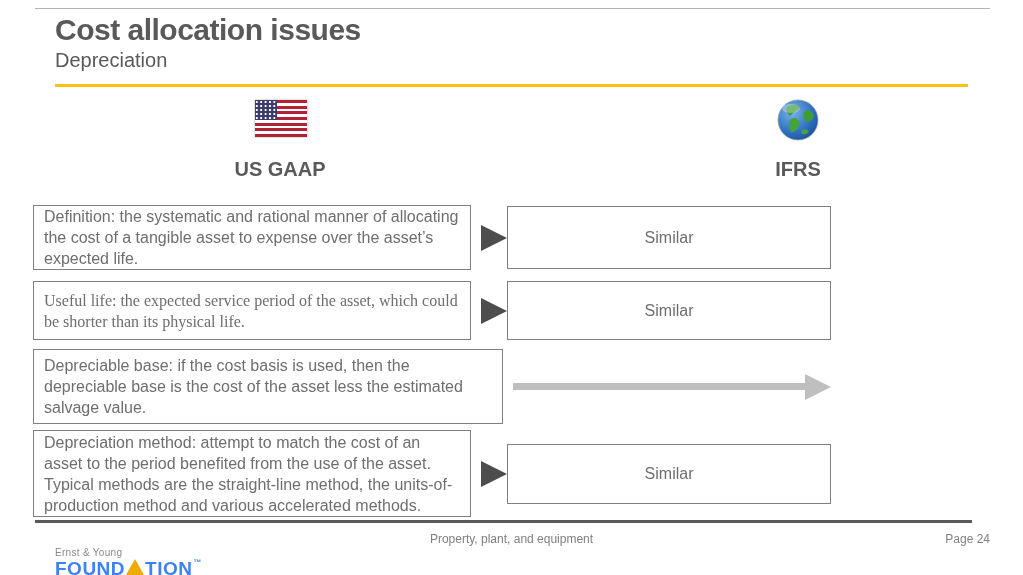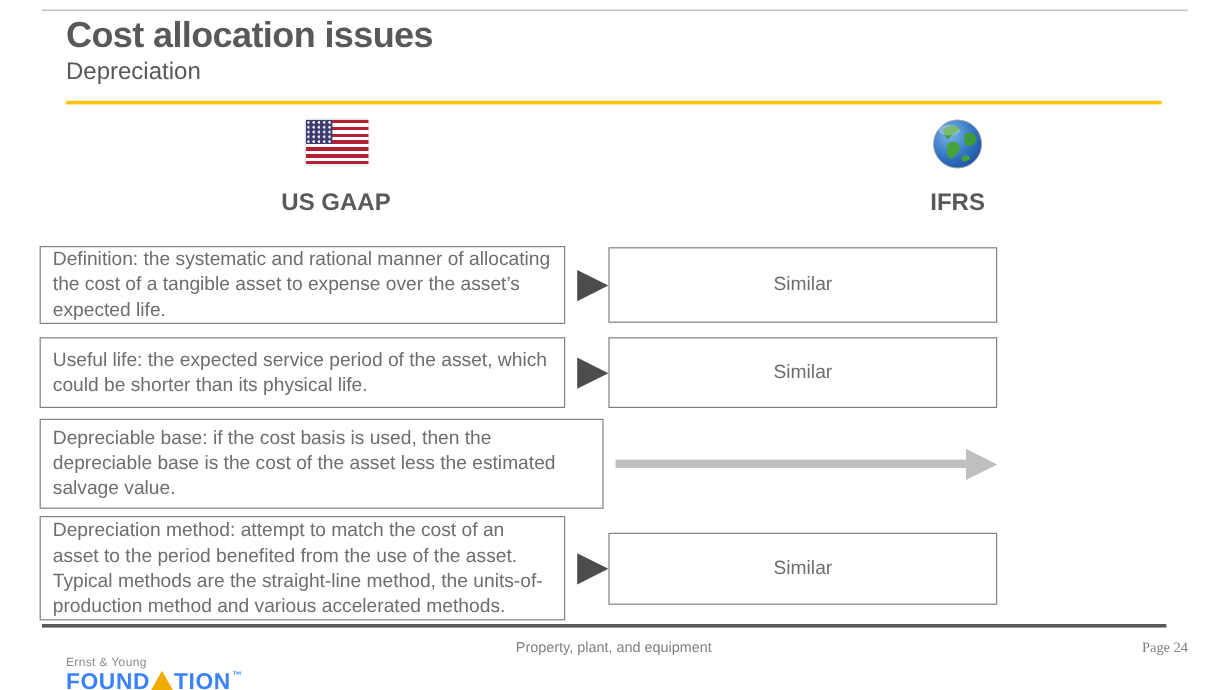--- a/index.html
+++ b/index.html
@@ -45,21 +45,21 @@
 
   
   .footer-line{position:absolute;left:35px;top:520px;width:937px;height:3px;background:#595959;}
   .brand{position:absolute;left:55px;top:548px;line-height:1;}
   .brand-top{font-size:10px;color:#8a8a8a;letter-spacing:0.3px;}
   .brand-main{font-size:19px;font-weight:bold;color:#3b82f6;letter-spacing:0.5px;margin-top:1px;display:flex;align-items:flex-start;}
   .brand-tri{display:inline-block;width:0;height:0;border-left:9px solid transparent;border-right:9px solid transparent;border-bottom:16px solid #F0AB00;margin:0 1px 1px 1px;}
   .brand-tm{font-size:8px;vertical-align:top;margin-left:1px;align-self:flex-start;}
   .brand-sub{font-size:13px;color:#808080;margin-top:3px;}
   .footer-center{position:absolute;left:0;right:0;top:532px;text-align:center;font-size:12px;color:#808080;}
-  .footer-page{position:absolute;right:33px;top:532px;font-size:12px;color:#808080;font-family:Liberation Serif, serif;}
+  .footer-page{position:absolute;right:33px;top:532px;font-size:12px;color:#808080;}
 </style>
 </head>
 <body>
 
 <div class="top-line"></div>
 <div class="title">Cost allocation issues</div>
 <div class="subtitle">Depreciation</div>
 <div class="yellow-line"></div>
 
 <div class="flag">
@@ -94,21 +94,21 @@
     <div class="arrow-shaft"></div>
     <div class="arrow-head"></div>
   </div>
   <div class="box ifrs-box ifrs-center h-r1">
     <span>Similar</span>
   </div>
 </div>
 
 <div class="row row2">
   <div class="box gaap-box">
-    <p style="margin:0;">Useful life:  the expected service period of the asset, which could be shorter than its physical life.</p>
+    <p style="margin:0;font-family:Liberation Serif, serif;">Useful life:  the expected service period of the asset, which could be shorter than its physical life.</p>
   </div>
   <div class="arrow-zone">
     <div class="arrow-shaft"></div>
     <div class="arrow-head"></div>
   </div>
   <div class="box ifrs-box ifrs-center h-r2">
     <span>Similar</span>
   </div>
 </div>
 

